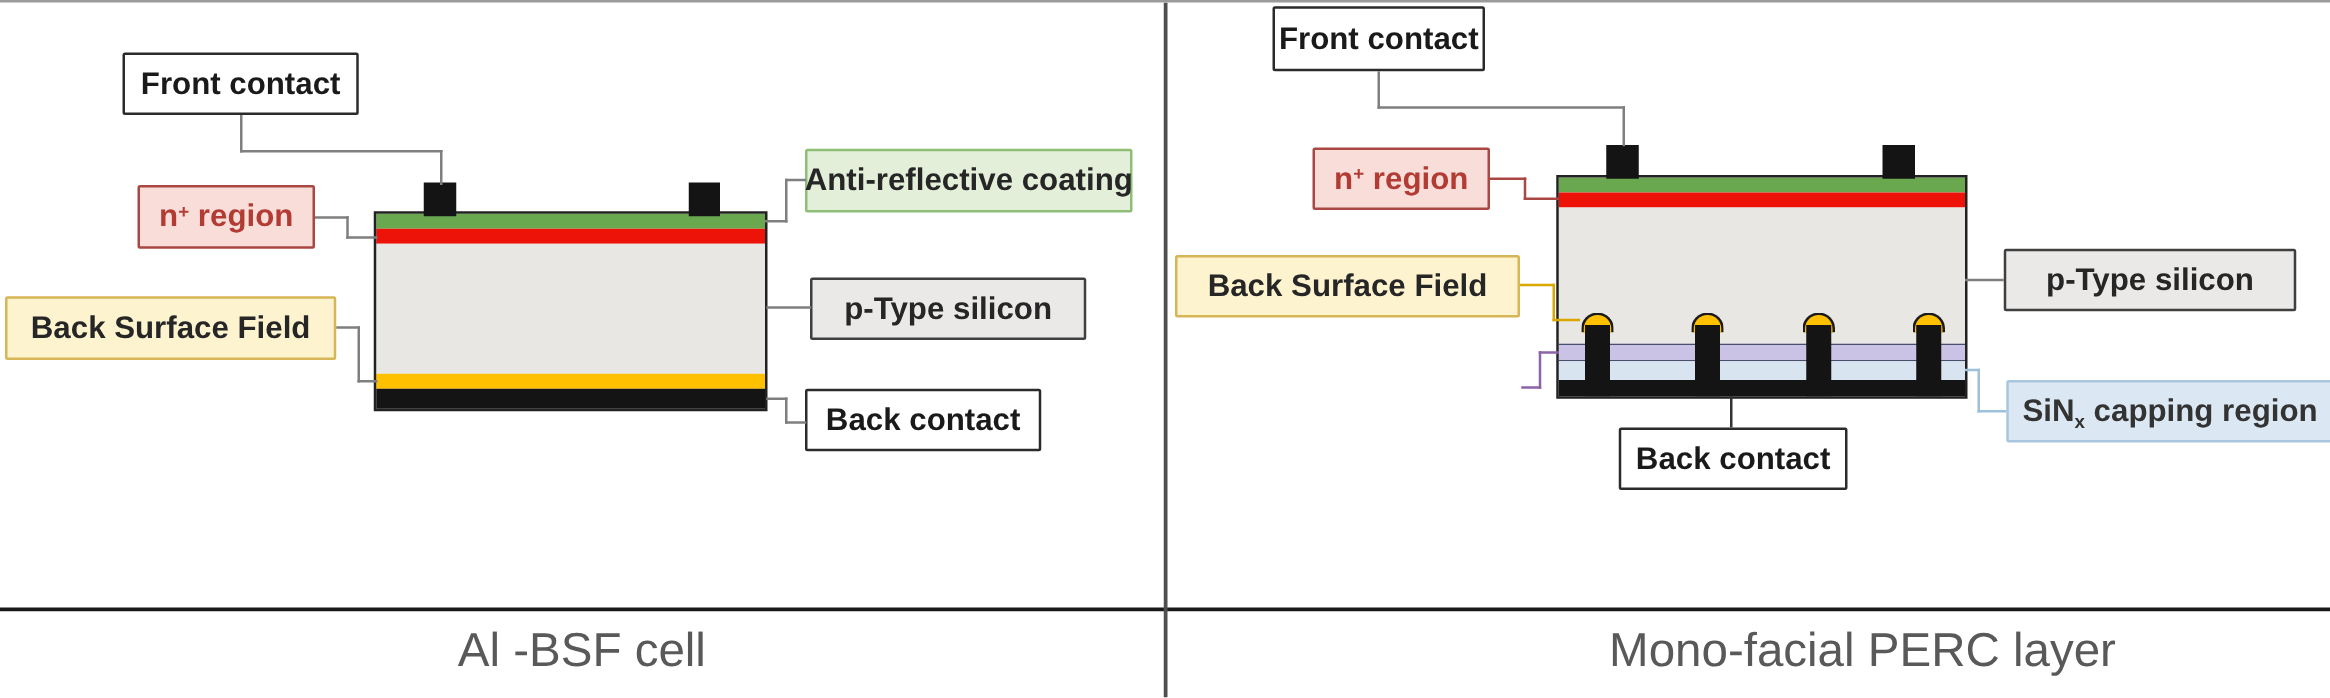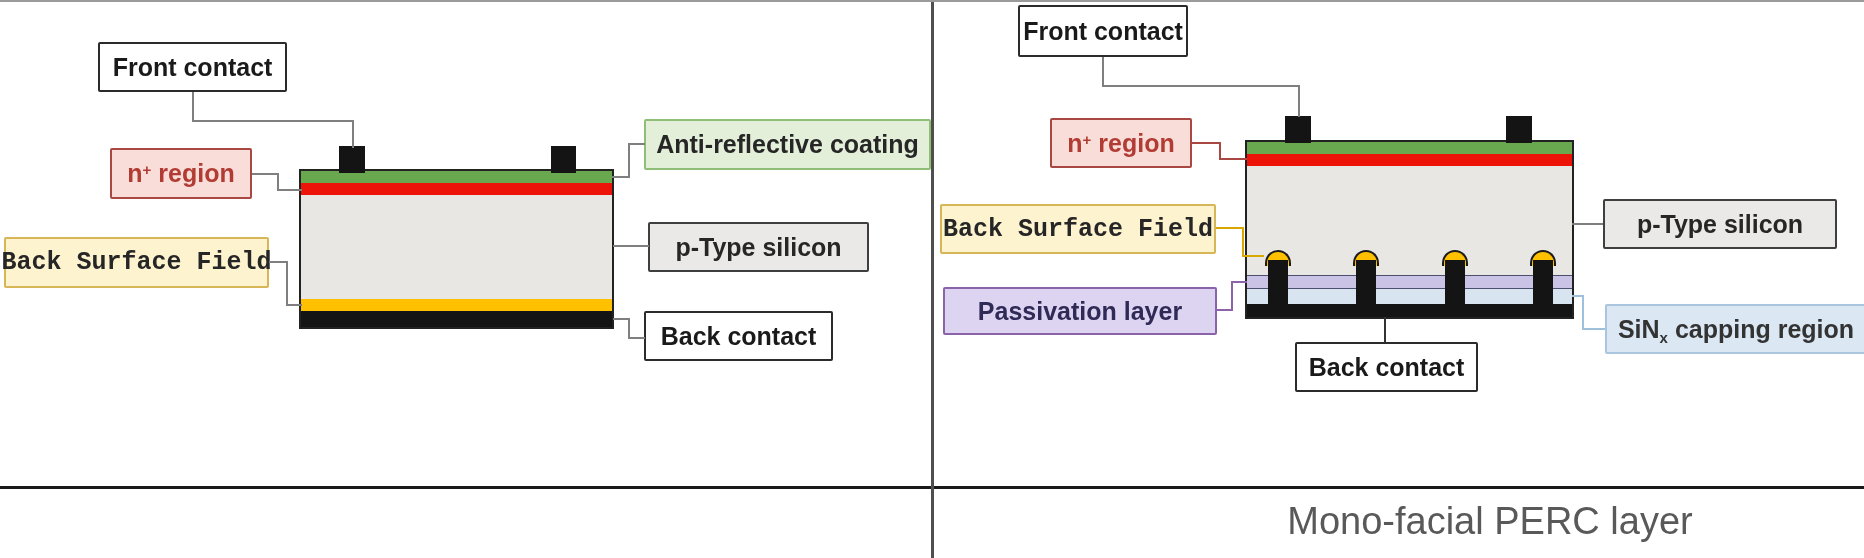--- a/index.html
+++ b/index.html
@@ -9,21 +9,21 @@
     border-top:2px solid #9b9b9b;box-sizing:border-box;
   }
   .abs{position:absolute;box-sizing:border-box;}
   .seg{position:absolute;}
   .label-box{
     position:absolute;box-sizing:border-box;display:flex;align-items:center;justify-content:center;
     font-size:25px;font-weight:600;color:#262626;white-space:nowrap;border-radius:2px;line-height:1;
   }
   .plain{background:#ffffff;border:2px solid #2b2b2b;color:#1a1a1a;}
   .pink{background:#f8ddd9;border:2px solid #a94742;color:#b23c34;}
-  .cream{background:#fdf3cf;border:2px solid #d6b656;font-family:Liberation Mono, monospace;}
+  .cream{background:#fdf3cf;border:2px solid #d6b656;}
   .greenish{background:#e4efda;border:2px solid #8fbf76;}
   .grayish{background:#eae9e7;border:2px solid #3f3f3f;}
   .purple{background:#dcd4f0;border:2px solid #8a63a8;color:#302a56;}
   .blueish{background:#dbe7f3;border:2px solid #a9c6de;color:#333333;}
   .sup{font-size:0.6em;position:relative;top:-0.45em;}
   .sub{font-size:0.6em;position:relative;top:0.35em;}
   .outline{position:absolute;box-sizing:border-box;border:2px solid #222222;background:transparent;}
   .cap{
     position:absolute;box-sizing:border-box;border:2px solid #1a1a1a;border-bottom:none;
     border-radius:13px 13px 0 0;
@@ -43,21 +43,21 @@
   </div>
 
   <div class="label-box pink" style="left:110px;top:146px;width:142px;height:51px;">
     <span><span>n</span><span class="sup">+</span><span> region</span></span>
   </div>
 
   <div class="label-box cream" style="left:4px;top:235px;width:265px;height:51px;">
     <span>Back Surface Field</span>
   </div>
 
-  <div class="label-box greenish" style="left:644px;top:117px;width:287px;height:51px;">
+  <div class="label-box greenish" style="left:644px;top:117px;width:262px;height:51px;">
     <span>Anti-reflective coating</span>
   </div>
 
   <div class="label-box grayish" style="left:648px;top:220px;width:221px;height:50px;">
     <span>p-Type silicon</span>
   </div>
 
   <div class="label-box plain" style="left:644px;top:309px;width:189px;height:50px;">
     <span>Back contact</span>
   </div>
@@ -98,23 +98,20 @@
   </div>
 
   <div class="label-box pink" style="left:1050px;top:116px;width:142px;height:50px;">
     <span><span>n</span><span class="sup">+</span><span> region</span></span>
   </div>
 
   <div class="label-box cream" style="left:940px;top:202px;width:276px;height:50px;">
     <span>Back Surface Field</span>
   </div>
 
-  <div class="label-box purple" style="left:943px;top:285px;width:274px;height:48px;">
-    <span>Passivation layer</span>
-  </div>
 
   <div class="label-box plain" style="left:1295px;top:340px;width:183px;height:50px;">
     <span>Back contact</span>
   </div>
 
   <div class="label-box grayish" style="left:1603px;top:197px;width:234px;height:50px;">
     <span>p-Type silicon</span>
   </div>
 
   <div class="label-box blueish" style="left:1605px;top:302px;width:262px;height:50px;">
@@ -162,17 +159,20 @@
 
   <div class="seg" style="left: 1572px; top: 293px; width: 12px; height: 2px; background-color: rgb(159, 192, 218);"></div>
   <div class="seg" style="left: 1582px; top: 293px; width: 2px; height: 35px; background-color: rgb(159, 192, 218);"></div>
   <div class="seg" style="left: 1582px; top: 326px; width: 23px; height: 2px; background-color: rgb(159, 192, 218);"></div>
 
   <div class="seg" style="left:1384px;top:315px;width:2px;height:25px;background:#333333;"></div>
 
   <div class="abs" style="left: 0px; top: 484px; width: 1864px; height: 3px; background-color: rgb(25, 25, 25);"></div>
   <div class="abs" style="left: 931px; top: 0px; width: 3px; height: 558px; background-color: rgb(79, 79, 79);"></div>
 
+  <div class="caption" style="left:0px;top:490px;width:931px;height:58px;">
+    <span>Al -BSF cell</span>
+  </div>
   <div class="caption" style="left:1023px;top:490px;width:934px;height:58px;">
     <span>Mono-facial PERC layer</span>
   </div>
 
 </div>
 
 </body></html>

